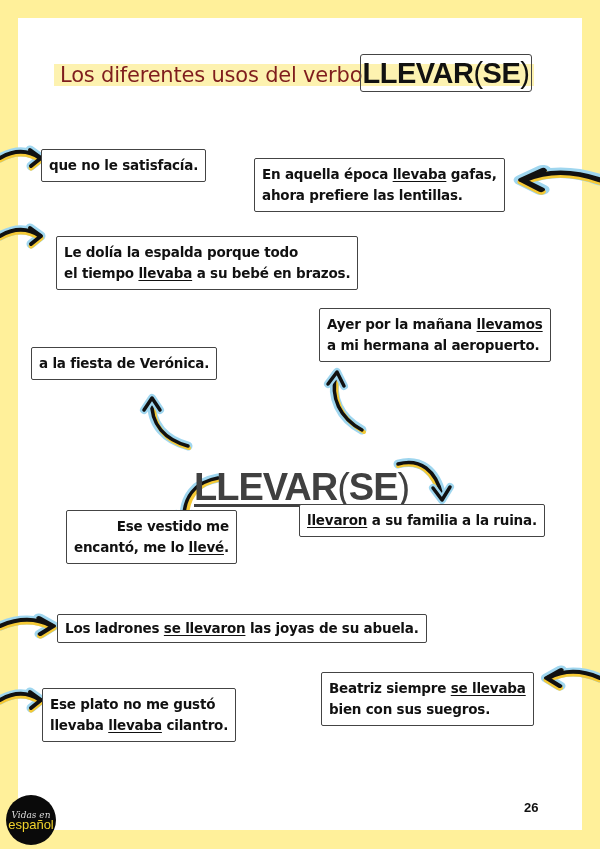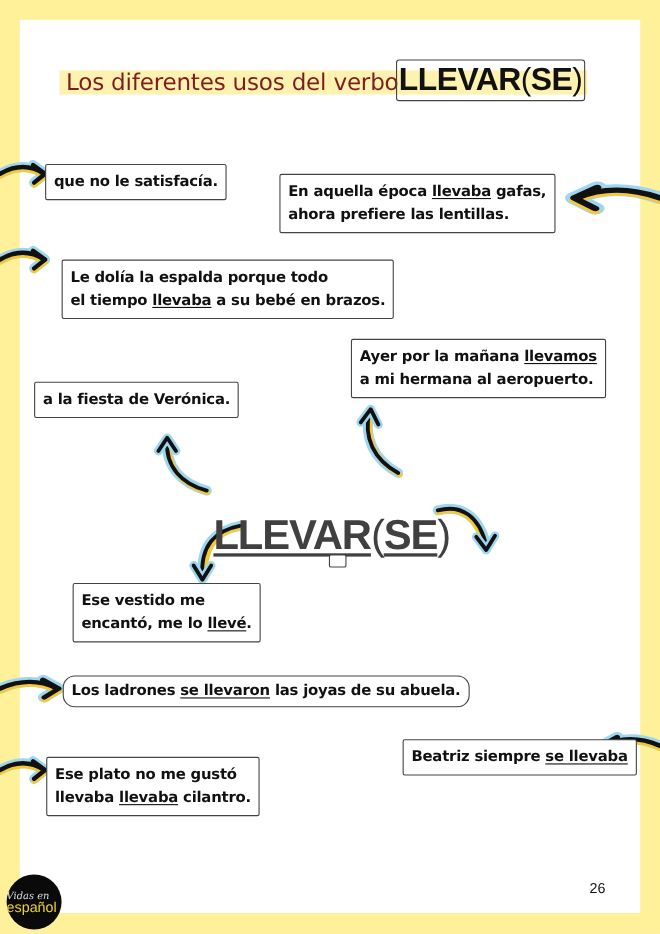--- a/index.html
+++ b/index.html
@@ -9,24 +9,24 @@
   .title-hl{position:absolute;left:0;top:10px;width:480px;height:22px;background:#fdf2b0;}
   .title-text{position:absolute;left:6px;top:9px;font-size:21px;font-weight:normal;color:#7f1d1d;white-space:nowrap;letter-spacing:-0.2px;}
   .title-box{position:absolute;left:306px;top:0;width:172px;height:38px;border:1.5px solid #444;border-radius:3px;box-sizing:border-box;font-family:"Liberation Sans",sans-serif;font-weight:bold;font-size:29px;color:#111;display:flex;align-items:center;justify-content:center;letter-spacing:-0.5px;}
   .title-box .paren{font-weight:normal;}
   .card{position:absolute;background:#fff;border:1.3px solid #444;border-radius:2px;box-sizing:border-box;padding:5px 7px;font-size:13.5px;font-weight:bold;color:#111;line-height:21px;white-space:nowrap;letter-spacing:-0.2px;}
   .card u{text-decoration:underline;text-underline-offset:2px;}
   .center{position:absolute;left:194px;top:430px;font-family:"Liberation Sans",sans-serif;font-weight:bold;font-size:38px;color:#404040;letter-spacing:-1px;margin-top:36px;}
   .center .u{text-decoration:underline;text-decoration-thickness:3px;text-underline-offset:4px;}
   .center .paren{font-weight:normal;}
   svg.arrows{position:absolute;left:0;top:0;}
-  .logo{position:absolute;left:6px;top:795px;width:50px;height:50px;border-radius:50%;background:#0a0a0a;display:flex;flex-direction:column;justify-content:center;}
+  .logo{position:absolute;left:6px;top:795px;width:50px;height:50px;border-radius:50%;background:#0a0a0a;display:flex;flex-direction:column;align-items:center;justify-content:center;}
   .logo .l1{font-family:"DejaVu Serif",serif;font-style:italic;font-size:9px;color:#ddd;line-height:10px;}
   .logo .l2{font-family:"Liberation Sans",sans-serif;font-weight:normal;font-size:13px;color:#f2d32c;line-height:10px;}
-  .pagenum{position:absolute;left:536px;top:800px;font-family:"Liberation Sans",sans-serif;font-weight:normal;font-size:13px;color:#111;}
+  .pagenum{position:absolute;left:524px;top:800px;font-family:"Liberation Sans",sans-serif;font-weight:bold;font-size:13px;color:#111;}
 </style>
 </head>
 <body>
 
 <div class="page"></div>
 
 <div class="title-row">
   <div class="title-hl"></div>
   <span class="title-text">Los diferentes usos del verbo</span>
   <div class="title-box">
@@ -169,33 +169,35 @@
   <div>a mi hermana al aeropuerto.</div>
 </div>
 
 <div class="card" style="left:31px;top:347px;">
   <div>a la fiesta de Verónica.</div>
 </div>
 
 <div class="center"><span class="u">LLEVAR</span><span class="paren">(</span><span class="u">SE</span><span class="paren">)</span></div>
 
 <div class="card" style="left:299px;top:504px;">
-</div>
-
-<div class="card" style="left:66px;top:530px;">
+  <div><u>llevaron</u><span> a su familia a la ruina.</span></div>
+</div>
+
+<div class="card" style="left:66px;top:510px;text-align:right;">
   <div>Ese vestido me</div>
   <div><span>encantó, me lo </span><u>llevé</u><span>.</span></div>
 </div>
 
-<div class="card" style="left:57px;top:614px;padding-top:3px;padding-bottom:3px;border-radius:11px;">
+<div class="card" style="left:57px;top:614px;padding-top:3px;padding-bottom:3px;">
   <div><span>Los ladrones </span><u>se llevaron</u><span> las joyas de su abuela.</span></div>
 </div>
 
-<div class="card" style="left:321px;top:672px;margin-left:45px;">
+<div class="card" style="left:321px;top:672px;">
   <div><span>Beatriz siempre </span><u>se llevaba</u></div>
+  <div>bien con sus suegros.</div>
 </div>
 
 <div class="card" style="left:42px;top:688px;">
   <div>Ese plato no me gustó</div>
   <div><span>llevaba </span><u>llevaba</u><span> cilantro.</span></div>
 </div>
 
 <div class="logo">
   <span class="l1">Vidas en</span>
   <span class="l2">español</span>

